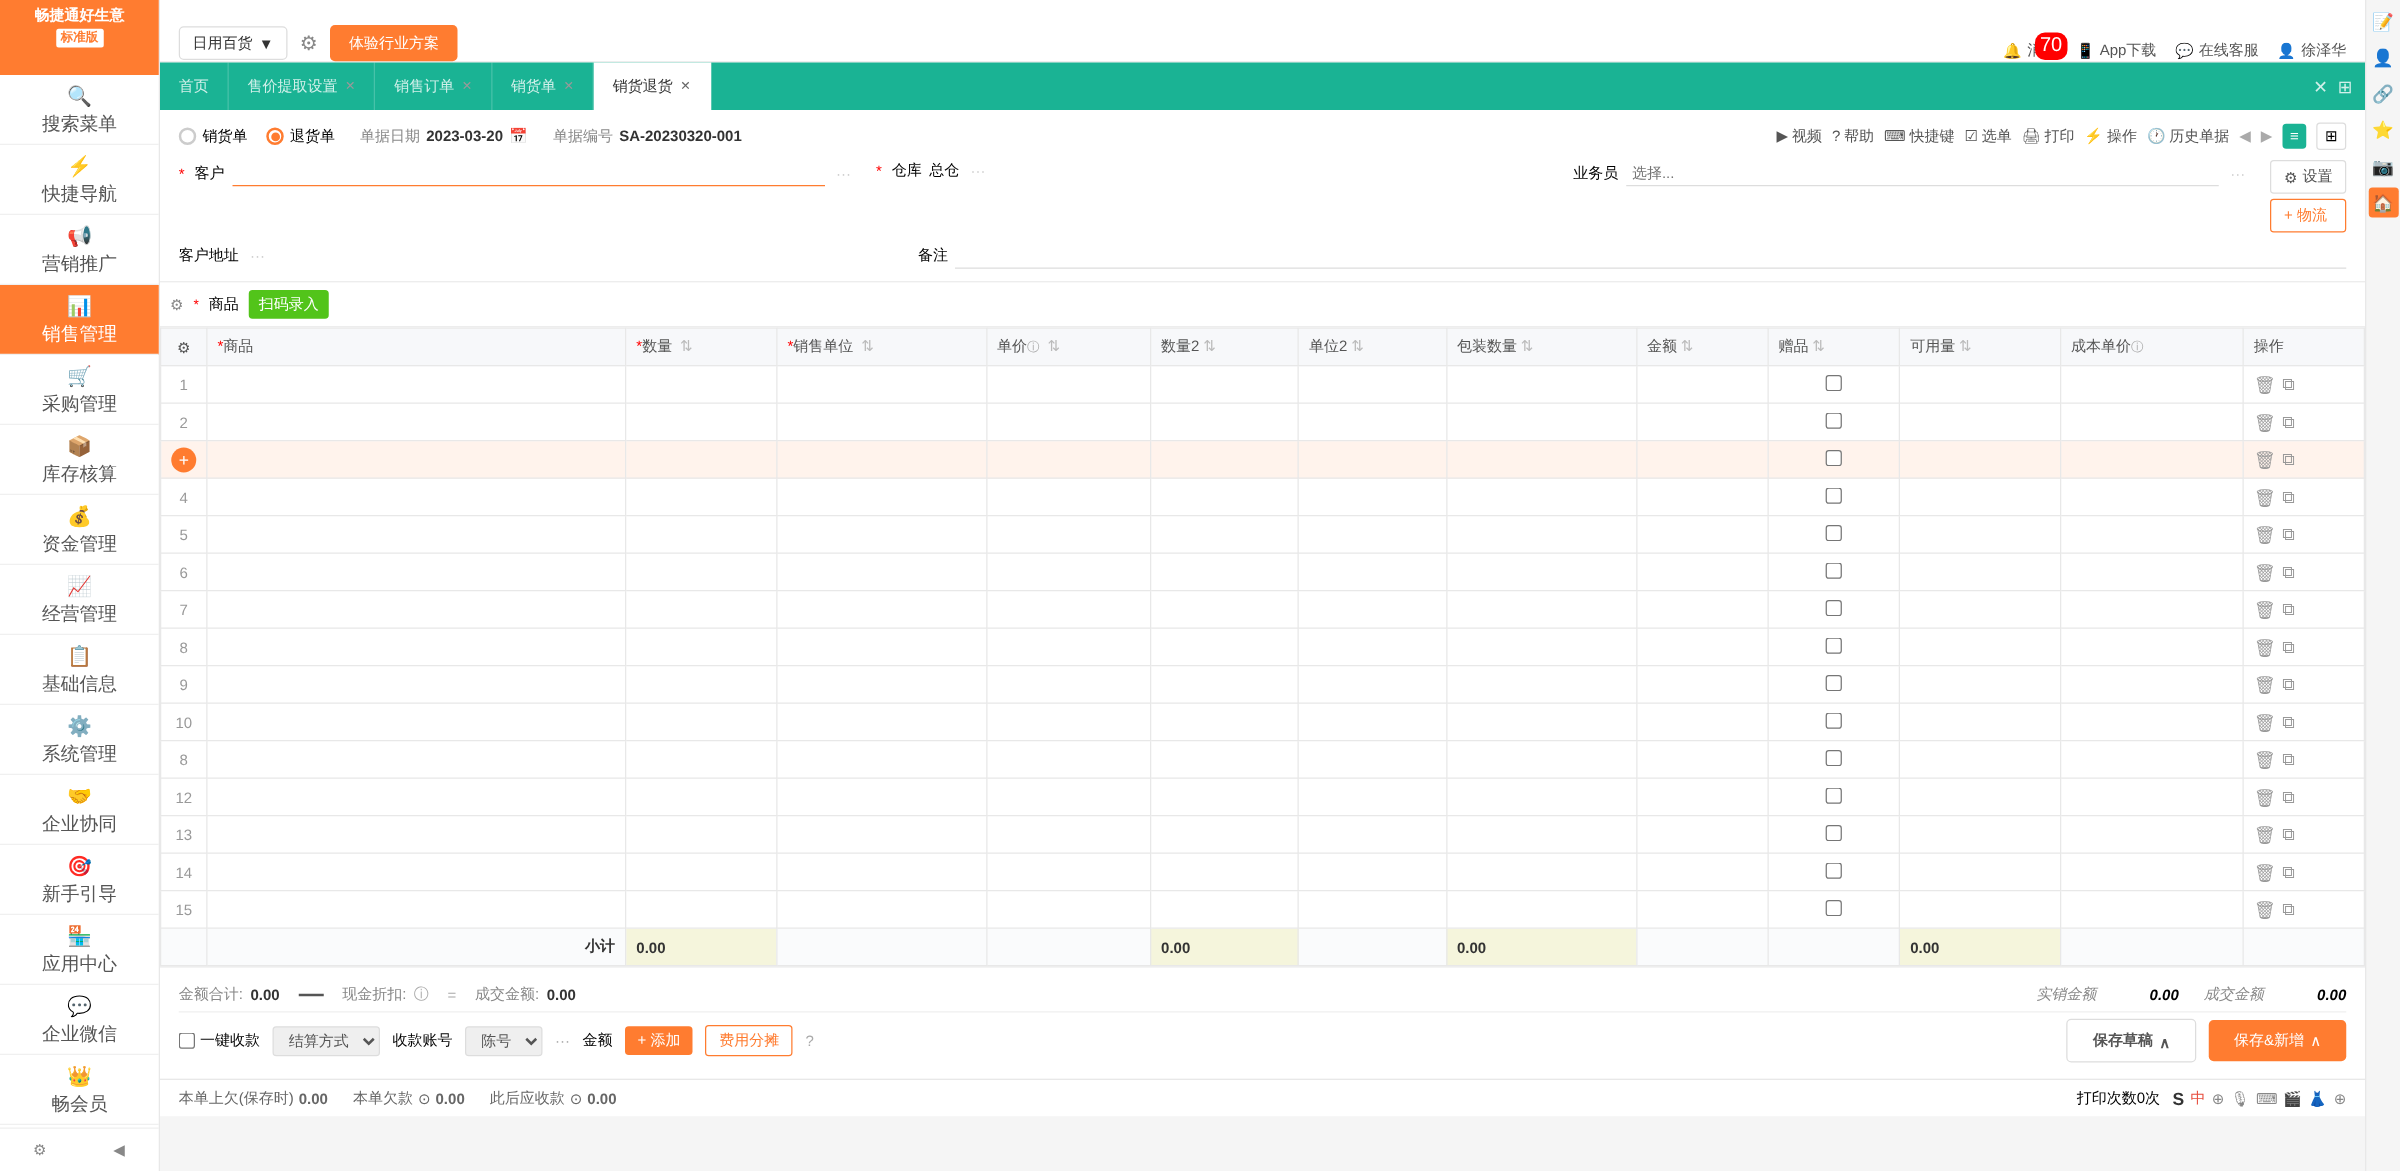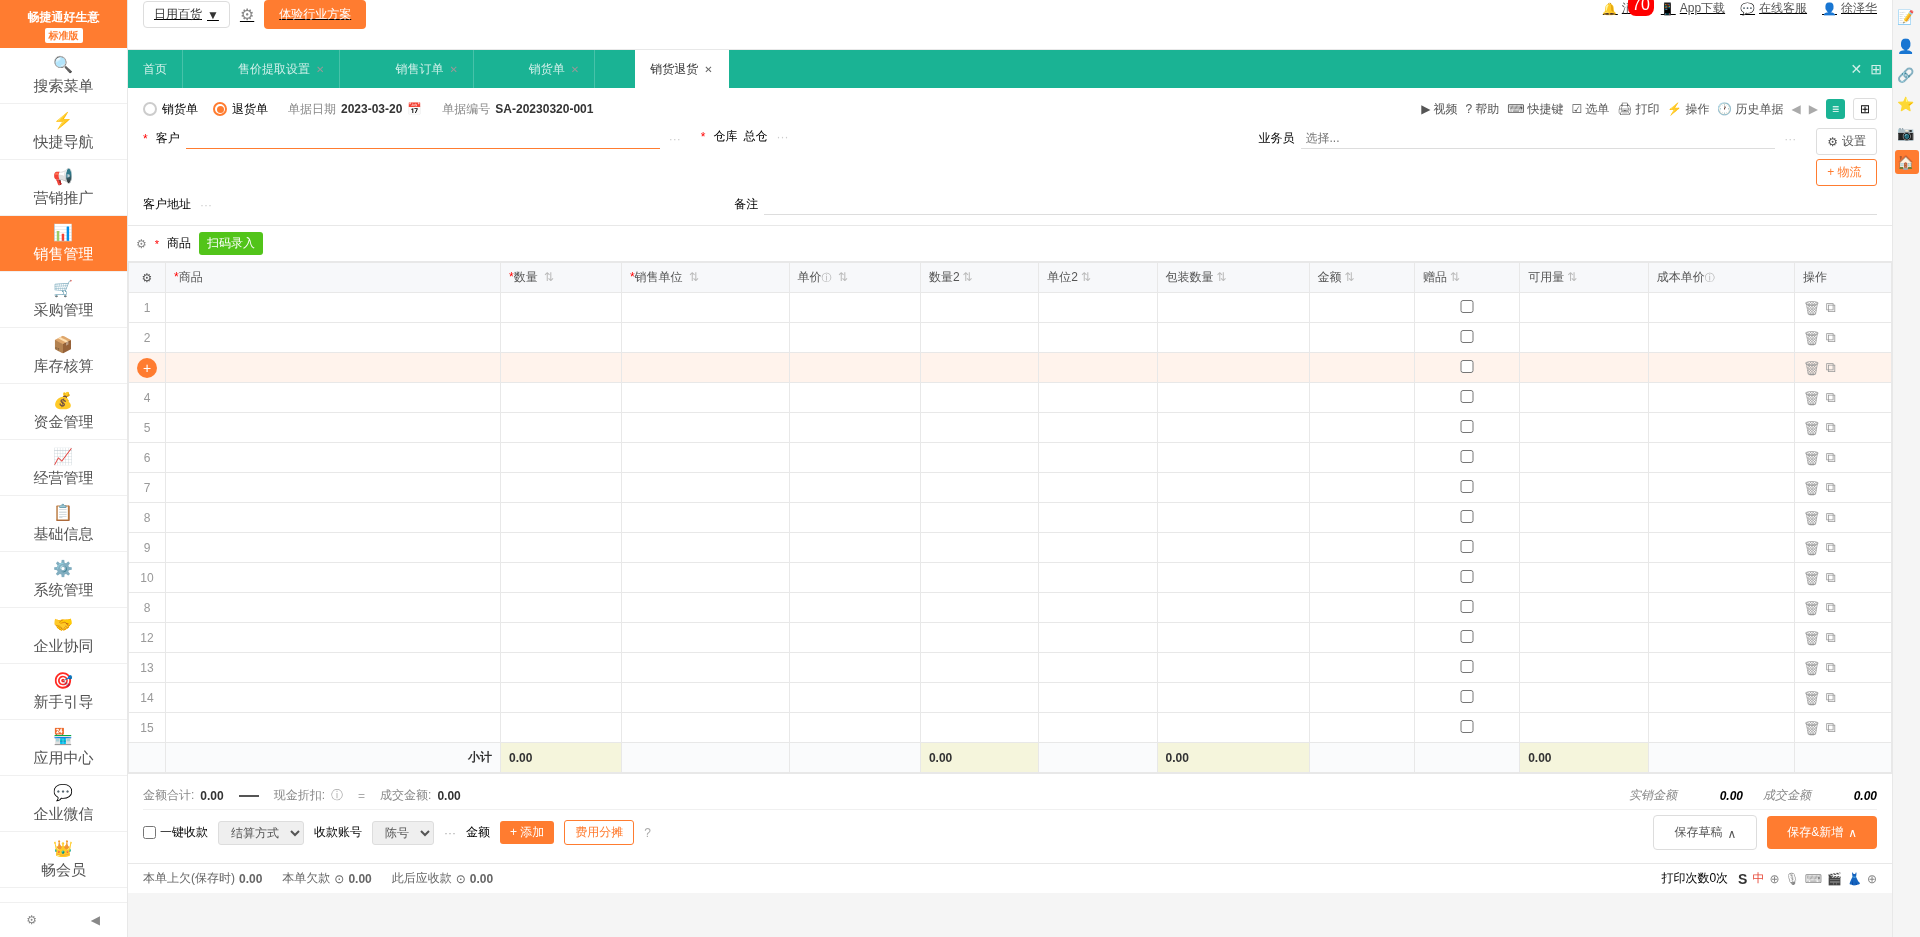--- a/index.html
+++ b/index.html
@@ -1,45 +1,45 @@
 <!DOCTYPE html>
 <html><head>
   <meta charset="utf-8">
   <style>
     * { box-sizing: border-box; margin: 0; padding: 0; font-family: 'Microsoft YaHei', Arial, sans-serif; font-size: 12px; }
     body { display: flex; height: 937px; overflow: hidden; background: #f0f2f5; }
 
     
     .sidebar { width: 128px; background: #fff; display: flex; flex-direction: column; border-right: 1px solid #e8e8e8; flex-shrink: 0; }
-    .sidebar-logo { background: #ff7c30; height: 48px; display: flex; align-items: flex-end; justify-content: center; color: #fff; font-size: 13px; font-weight: bold; padding: 5px; }
+    .sidebar-logo { background: #ff7c30; height: 60px; display: flex; align-items: flex-start; justify-content: center; color: #fff; font-size: 13px; font-weight: bold; padding: 5px; }
     .sidebar-logo .logo-text { display: flex; flex-direction: column; align-items: center; line-height: 1.3; }
     .sidebar-logo .logo-sub { font-size: 10px; background: #fff; color: #ff7c30; padding: 1px 4px; border-radius: 2px; margin-top: 2px; }
     .sidebar-item { display: flex; flex-direction: column; align-items: center; justify-content: center; padding: 10px 5px; cursor: pointer; color: #555; border-bottom: 1px solid #f0f0f0; height: 56px; }
     .sidebar-item.active { background: #ff7c30; color: #fff; }
     .sidebar-item .icon { font-size: 16px; margin-bottom: 3px; }
     .sidebar-item .label { font-size: 15px; }
     .sidebar-bottom { margin-top: auto; display: flex; border-top: 1px solid #f0f0f0; }
     .sidebar-bottom-btn { flex: 1; display: flex; align-items: center; justify-content: center; padding: 10px; cursor: pointer; color: #888; }
 
     
     .main { flex: 1; display: flex; flex-direction: column; overflow: hidden; }
 
     
-    .topbar { height: 50px; background: #fff; display: flex; align-items: flex-start; padding: 0 15px; border-bottom: 1px solid #e8e8e8; justify-content: space-between; text-decoration: underline; }
+    .topbar { height: 50px; background: #fff; display: flex; align-items: flex-end; padding: 0 15px; border-bottom: 1px solid #e8e8e8; justify-content: space-between; }
     .topbar-left { display: flex; align-items: center; gap: 10px; }
     .topbar-select { display: flex; align-items: center; gap: 5px; border: 1px solid #ddd; border-radius: 4px; padding: 4px 10px; cursor: pointer; color: #333; }
     .topbar-settings { color: #888; cursor: pointer; font-size: 16px; }
     .topbar-btn { background: #ff7c30; color: #fff; border: none; border-radius: 4px; padding: 6px 15px; cursor: pointer; font-size: 12px; }
     .topbar-right { display: flex; align-items: center; gap: 15px; color: #555; }
     .topbar-right .notif { position: relative; }
     .notif-badge { position: absolute; top: -6px; right: -8px; background: #f00; color: #fff; border-radius: 8px; font-size: 16px; padding: 2px 4px; }
     .topbar-right-item { display: flex; align-items: center; gap: 4px; cursor: pointer; }
 
     
-    .tabbar { height: 38px; background: #1ab394; display: flex; align-items: stretch; gap: 40px; }
+    .tabbar { height: 38px; background: #1ab394; display: flex; align-items: stretch; }
     .tab { display: flex; align-items: center; padding: 0 15px; cursor: pointer; color: rgba(255,255,255,0.8); font-size: 13px; gap: 6px; border-right: 1px solid rgba(255,255,255,0.2); }
     .tab.active { background: #fff; color: #333; }
     .tab .close-icon { font-size: 10px; color: #999; }
     .tab.active .close-icon { color: #666; }
     .tab-right-btns { margin-left: auto; display: flex; align-items: center; padding: 0 10px; gap: 8px; }
     .tab-right-btns span { color: rgba(255,255,255,0.8); cursor: pointer; font-size: 14px; }
 
     
     .content { flex: 1; overflow: auto; background: #f5f5f5; }
     .form-area { background: #fff; padding: 10px 15px; border-bottom: 1px solid #e8e8e8; }
@@ -93,21 +93,21 @@
     .add-btn { background: #ff7c30; color: #fff; border: none; border-radius: 3px; padding: 3px 10px; cursor: pointer; }
     .fee-btn { background: #fff; border: 1px solid #ff7c30; color: #ff7c30; border-radius: 3px; padding: 3px 10px; cursor: pointer; }
     .help-icon { color: #aaa; cursor: pointer; }
 
     
     .footer-bar { display: flex; align-items: center; justify-content: space-between; padding: 6px 15px; background: #fff; border-top: 1px solid #e8e8e8; }
     .footer-stats { display: flex; align-items: center; gap: 20px; color: #666; }
     .footer-stats span { display: flex; align-items: center; gap: 4px; }
     .footer-right { display: flex; align-items: center; gap: 10px; }
     .footer-tools { display: flex; align-items: center; gap: 5px; color: #888; font-size: 18px; }
-    .btn-draft { background: #fff; border: 1px solid #ddd; border-radius: 4px; padding: 8px 20px; cursor: pointer; color: #555; display: flex; align-items: flex-end; gap: 5px; }
+    .btn-draft { background: #fff; border: 1px solid #ddd; border-radius: 4px; padding: 8px 20px; cursor: pointer; color: #555; display: flex; align-items: flex-end; gap: 5px; font-weight: bold; }
     .btn-save { background: #ff7c30; color: #fff; border: none; border-radius: 4px; padding: 8px 20px; cursor: pointer; display: flex; align-items: center; gap: 5px; }
 
     
     .right-panel { width: 28px; background: #f5f5f5; display: flex; flex-direction: column; align-items: center; padding: 5px 0; gap: 5px; border-left: 1px solid #e8e8e8; }
     .right-panel-icon { width: 24px; height: 24px; display: flex; align-items: center; justify-content: center; cursor: pointer; color: #888; font-size: 14px; border-radius: 3px; }
     .right-panel-icon.active { background: #ff7c30; color: #fff; }
 
     
     .amount-divider { width: 20px; height: 2px; background: #555; display: inline-block; vertical-align: middle; }
   </style>

